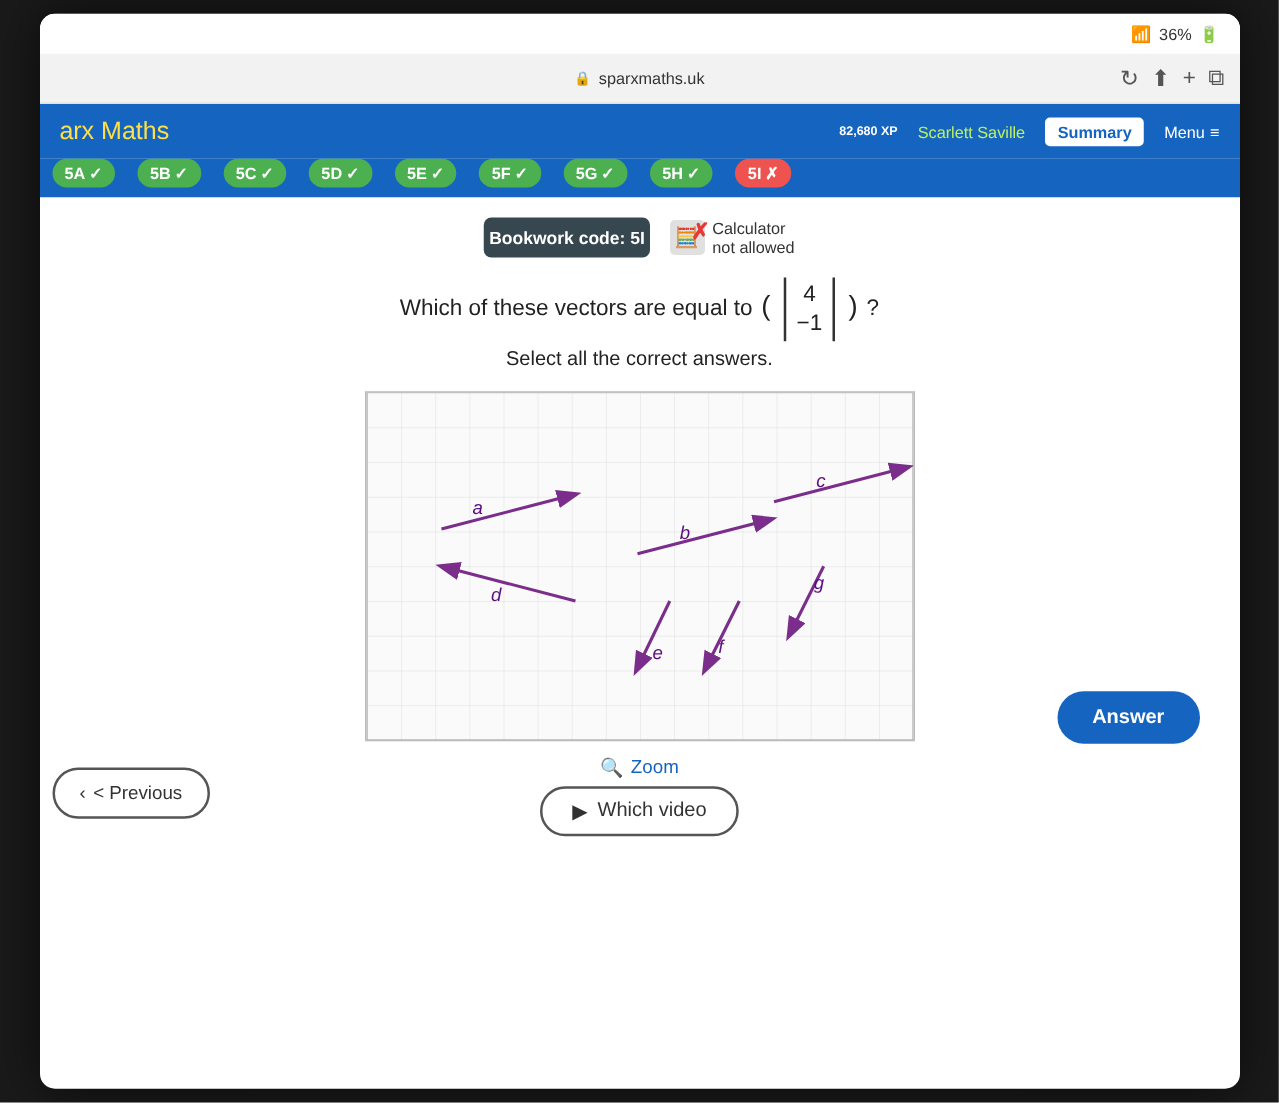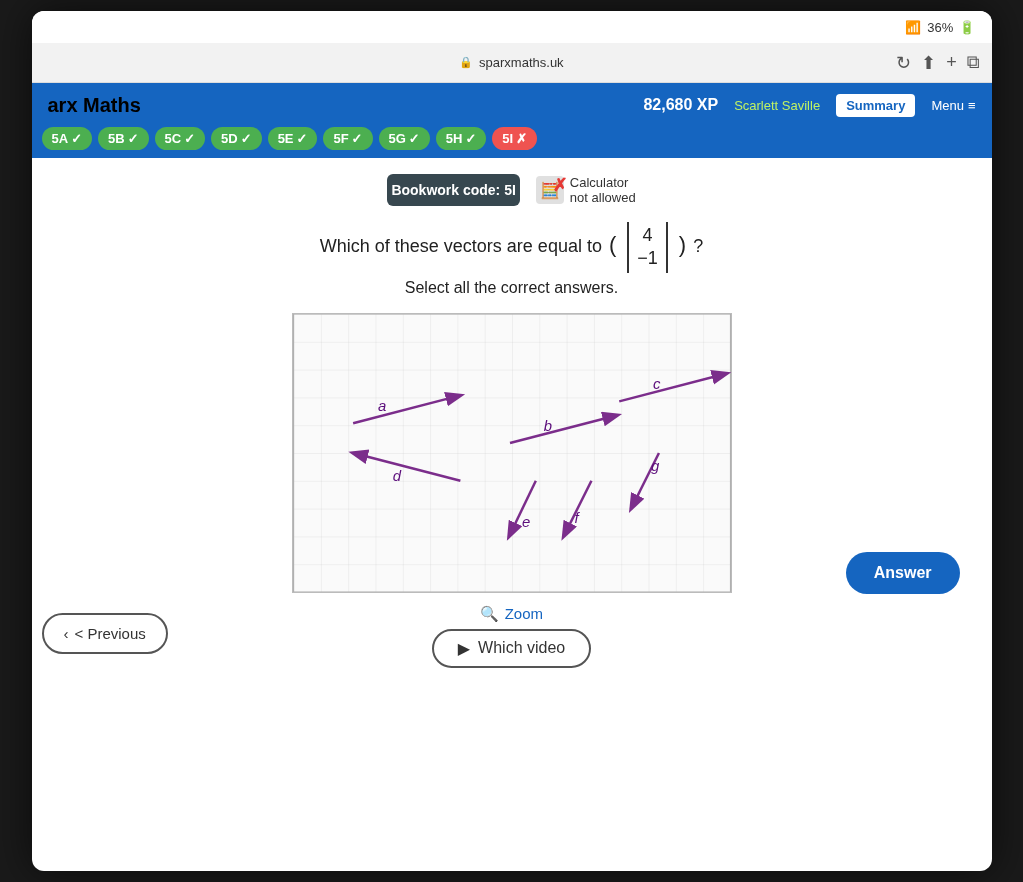--- a/index.html
+++ b/index.html
@@ -67,49 +67,49 @@
       background: #1565c0;
       color: white;
       display: flex;
       align-items: center;
       justify-content: space-between;
       padding: 8px 16px;
       height: 44px;
     }
     .app-title {
       font-size: 20px;
-      font-weight: bold;
-      color: #000000;
+      font-weight: normal;
+      color: #fde047;
     }
     .header-right {
       display: flex;
       align-items: center;
       gap: 16px;
       font-size: 13px;
     }
-    .xp-label { color: #fff; font-weight: bold; font-size: 16px; }
+    .xp-label { color: #fff; font-weight: bold; font-size: 10px; }
     .user-name { color: #bef264; font-size: 13px; }
     .menu-btn { color: #fff; font-size: 13px; cursor: pointer; display: flex; align-items: center; gap: 4px; }
     .summary-btn {
       background: #fff;
       color: #1565c0;
       border: none;
       padding: 4px 10px;
       border-radius: 4px;
       font-size: 13px;
       font-weight: bold;
       cursor: pointer;
     }
     
     .task-tabs {
       background: #1565c0;
       display: flex;
       align-items: center;
       padding: 0 10px 8px 10px;
-      gap: 6px;
+      gap: 18px;
       flex-wrap: wrap;
     }
     .task-tab {
       padding: 4px 10px;
       border-radius: 16px;
       font-size: 13px;
       font-weight: bold;
       display: flex;
       align-items: center;
       gap: 3px;

